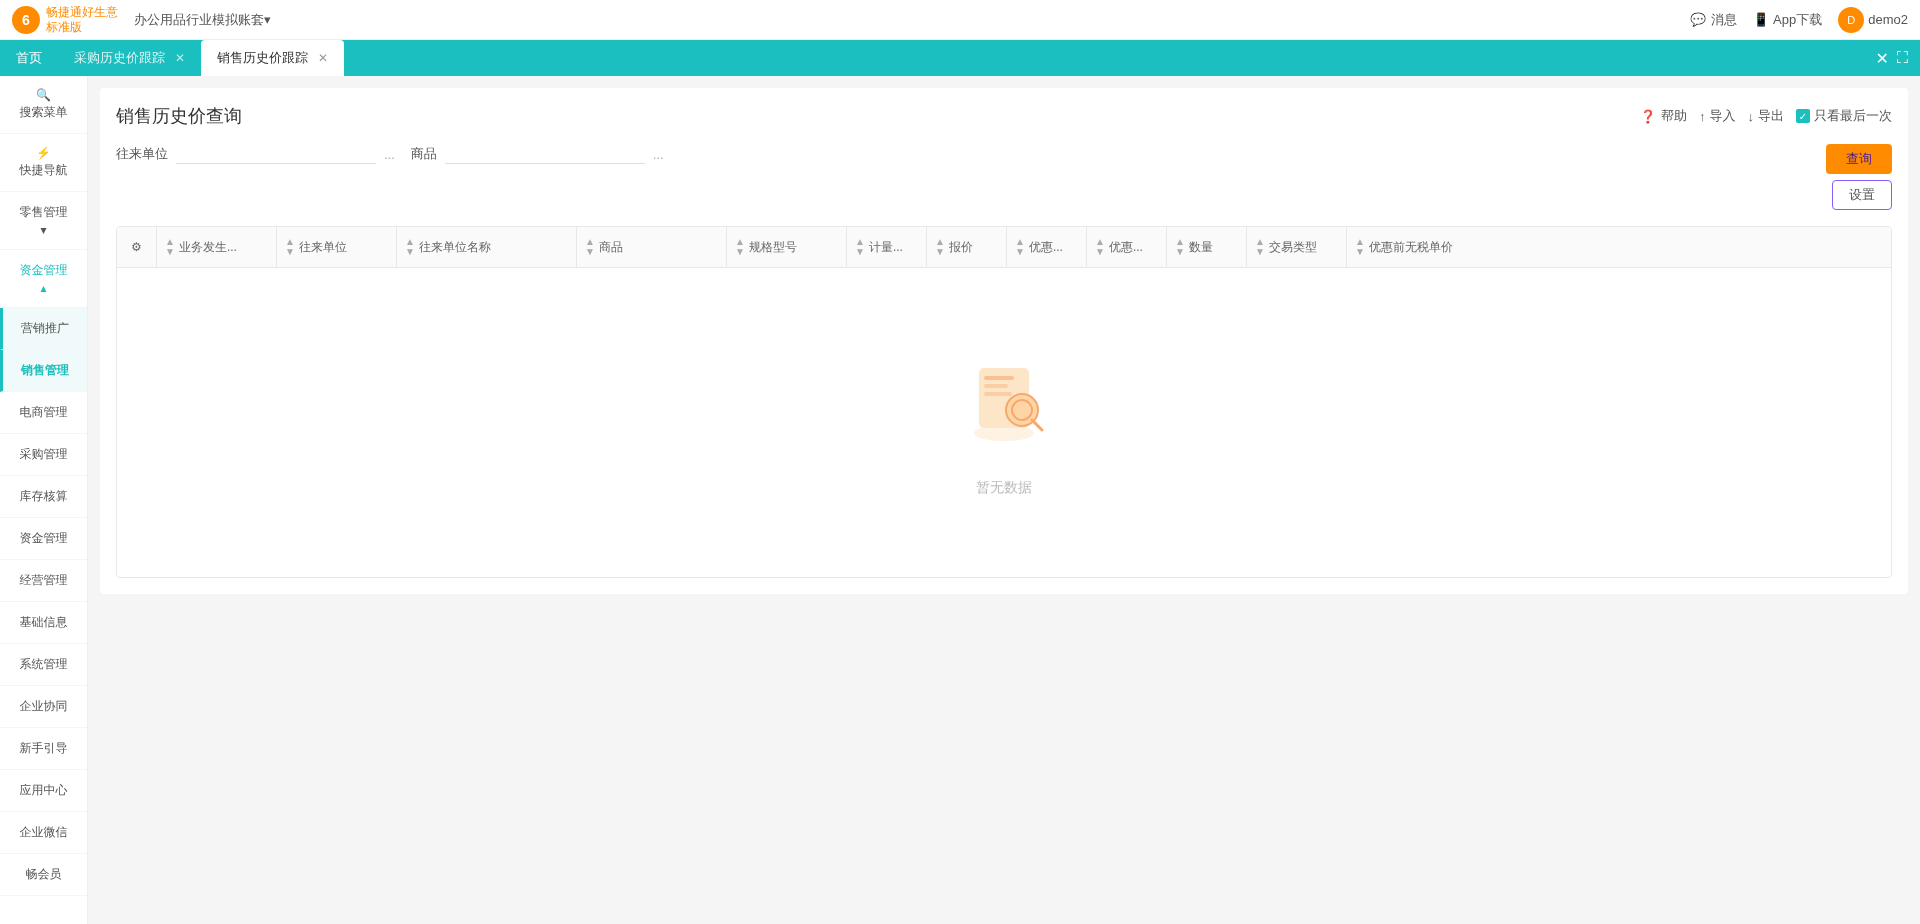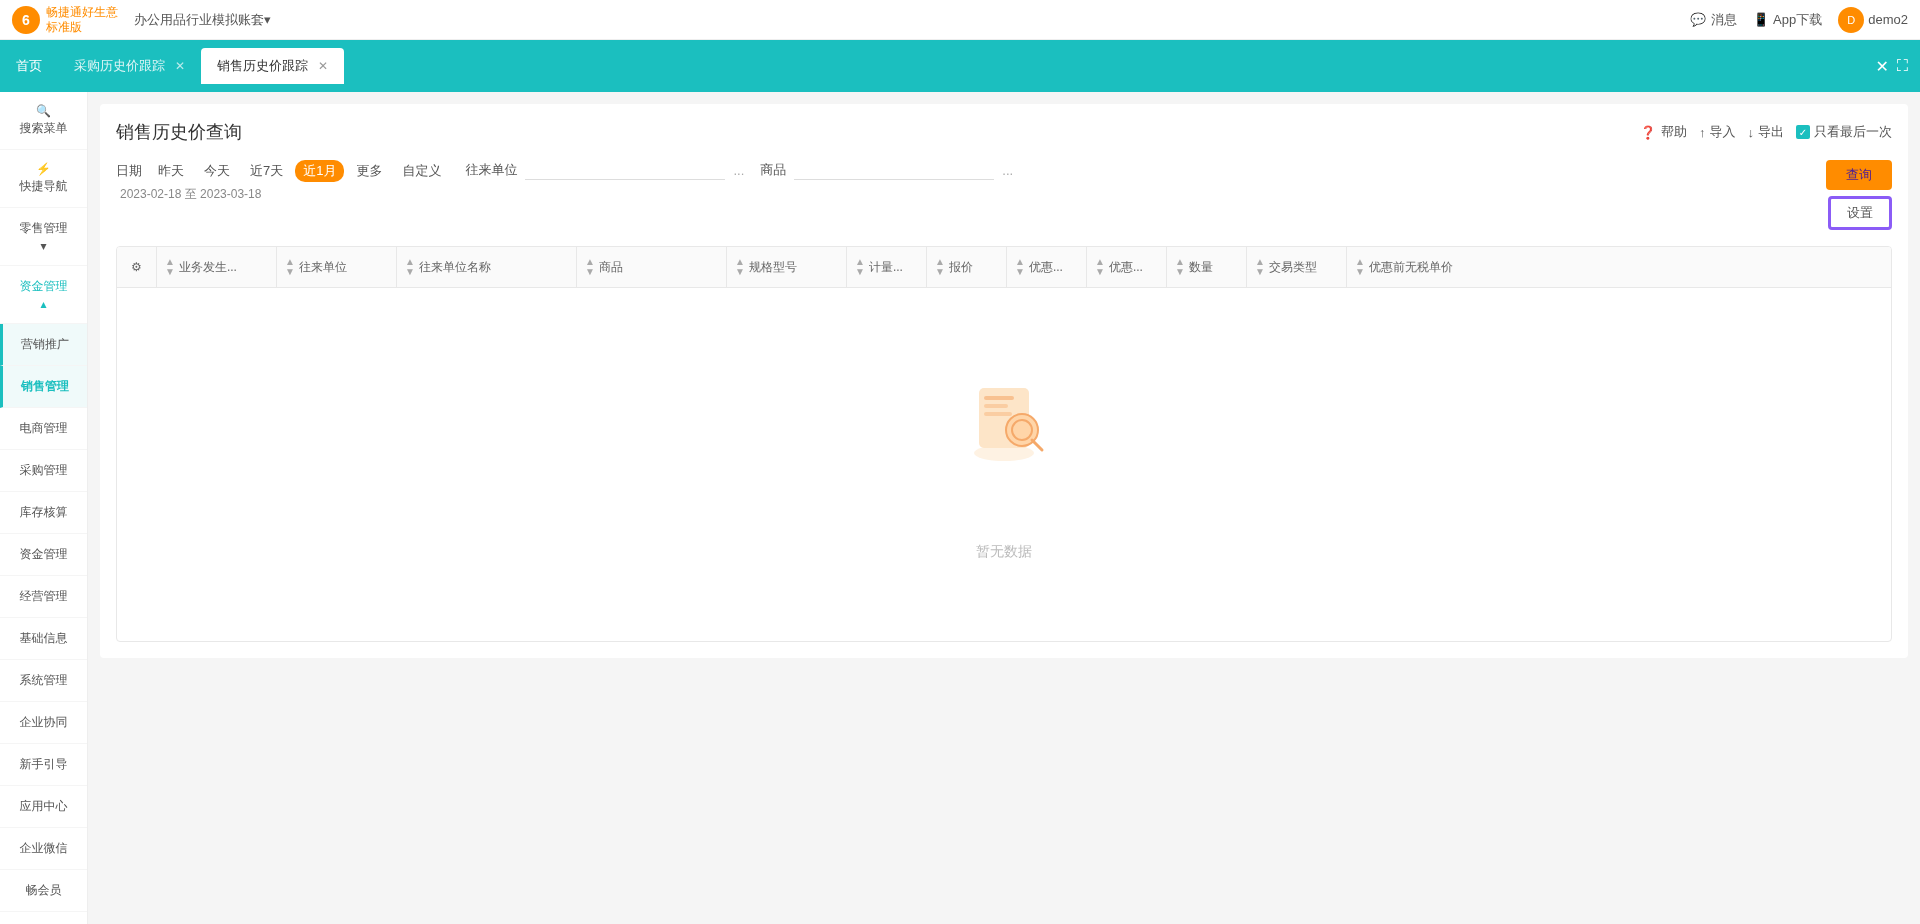--- a/index.html
+++ b/index.html
@@ -10,21 +10,21 @@
     .top-bar-left { display: flex; align-items: center; gap: 8px; }
     .logo-area { display: flex; align-items: center; gap: 6px; }
     .logo-icon { width: 28px; height: 28px; background: #ff8c00; border-radius: 50%; display: flex; align-items: center; justify-content: center; color: white; font-size: 14px; font-weight: bold; }
     .logo-text { font-size: 12px; color: #ff8c00; line-height: 1.2; }
     .app-selector { display: flex; align-items: center; gap: 0; color: #555; font-size: 13px; cursor: pointer; padding: 2px 8px; }
     .top-bar-right { display: flex; align-items: center; gap: 16px; color: #555; font-size: 13px; }
     .top-bar-right-item { display: flex; align-items: center; gap: 4px; cursor: pointer; }
     .avatar { width: 26px; height: 26px; background: #ff8c00; border-radius: 50%; display: flex; align-items: center; justify-content: center; color: white; font-size: 11px; }
 
     
-    .tab-bar { height: 52px; background: #1bbfbf; display: flex; align-items: center; padding: 0 0; flex-shrink: 0; }
+    .tab-bar { height: 36px; background: #1bbfbf; display: flex; align-items: center; padding: 0 0; flex-shrink: 0; }
     .tab { height: 36px; display: flex; align-items: center; padding: 0 16px; cursor: pointer; color: rgba(255,255,255,0.85); font-size: 13px; gap: 6px; position: relative; }
     .tab.home { background: transparent; color: white; }
     .tab.active { background: #fff; color: #333; border-radius: 4px 4px 0 0; }
     .tab.active .tab-close { color: #999; }
     .tab-close { font-size: 12px; color: rgba(255,255,255,0.7); cursor: pointer; margin-left: 4px; }
     .tab-bar-actions { margin-left: auto; display: flex; align-items: center; gap: 8px; padding-right: 12px; }
     .tab-bar-actions span { color: white; font-size: 16px; cursor: pointer; }
 
     
     .main-layout { display: flex; flex: 1; overflow: hidden; }
@@ -55,21 +55,21 @@
     .filter-group { display: flex; align-items: center; gap: 8px; }
     .filter-label { color: #555; font-size: 13px; white-space: nowrap; }
     .date-options { display: flex; align-items: center; gap: 4px; }
     .date-btn { padding: 2px 8px; border-radius: 3px; cursor: pointer; font-size: 13px; color: #555; border: none; background: transparent; }
     .date-btn.active { background: #ff8c00; color: white; border-radius: 10px; }
     .date-range { font-size: 12px; color: #888; margin-left: 4px; }
     .filter-input { border: none; border-bottom: 1px solid #ddd; padding: 2px 4px; min-width: 200px; font-size: 13px; outline: none; background: transparent; }
     .filter-dots { color: #aaa; font-size: 13px; cursor: pointer; }
 
     .search-btn { background: #ff8c00; color: #4c1d95; border: none; padding: 6px 20px; border-radius: 4px; cursor: pointer; font-size: 13px; }
-    .settings-btn { background: #fff; color: #555; border: 3px solid #8b5cf6; padding: 5px 16px; border-radius: 4px; cursor: pointer; font-size: 13px; }
+    .settings-btn { background: #fff; color: #555; border: 1px solid #8b5cf6; padding: 5px 16px; border-radius: 4px; cursor: pointer; font-size: 13px; }
     .filter-right { display: flex; flex-direction: column; gap: 6px; align-items: flex-end; margin-left: auto; }
 
     
     .table-wrapper { border: 1px solid #e8e8e8; border-radius: 4px; overflow: hidden; }
     .table-header { display: flex; background: #fafafa; border-bottom: 1px solid #e8e8e8; }
     .th { padding: 10px 8px; font-size: 12px; color: #666; border-right: 1px solid #e8e8e8; display: flex; align-items: center; gap: 4px; white-space: nowrap; }
     .th:last-child { border-right: none; }
     .sort-icon { color: #aaa; font-size: 10px; display: flex; flex-direction: column; line-height: 1; }
     .th-settings { width: 40px; justify-content: center; }
 
@@ -80,21 +80,21 @@
     .col-spec { width: 120px; }
     .col-unit { width: 80px; }
     .col-price { width: 80px; }
     .col-disc1 { width: 80px; }
     .col-disc2 { width: 80px; }
     .col-qty { width: 80px; }
     .col-trade { width: 100px; }
     .col-pretax { flex: 1; }
 
     
-    .empty-state { display: flex; flex-direction: column; align-items: center; justify-content: center; padding: 80px 0; gap: 44px; }
+    .empty-state { display: flex; flex-direction: column; align-items: center; justify-content: center; padding: 80px 0; }
     .empty-icon { font-size: 80px; margin-bottom: 12px; }
     .empty-text { color: #bbb; font-size: 14px; }
   </style>
 </head>
 <body>
 
 <div class="top-bar">
   <div class="top-bar-left">
     <div class="logo-area">
       <div class="logo-icon">
@@ -227,34 +227,20 @@
               <span>导出</span>
             </div>
             <div class="checkbox-label">
               <div class="checkbox-checked">✓</div>
               <span>只看最后一次</span>
             </div>
           </div>
         </div>
 
         <div class="filter-bar">
-          <div style="display:flex; flex-direction:column; gap:4px;">
-            <div class="filter-group">
-              <span class="filter-label">日期</span>
-              <div class="date-options">
-                <button class="date-btn">昨天</button>
-                <button class="date-btn">今天</button>
-                <button class="date-btn">近7天</button>
-                <button class="date-btn active">近1月</button>
-                <button class="date-btn">更多</button>
-                <button class="date-btn">自定义</button>
-              </div>
-            </div>
-            <div class="date-range">2023-02-18 至 2023-03-18</div>
-          </div>
 
           <div class="filter-group">
             <span class="filter-label">往来单位</span>
             <input class="filter-input" type="text" style="">
             <span class="filter-dots">...</span>
           </div>
 
           <div class="filter-group">
             <span class="filter-label">商品</span>
             <input class="filter-input" type="text" style="">

